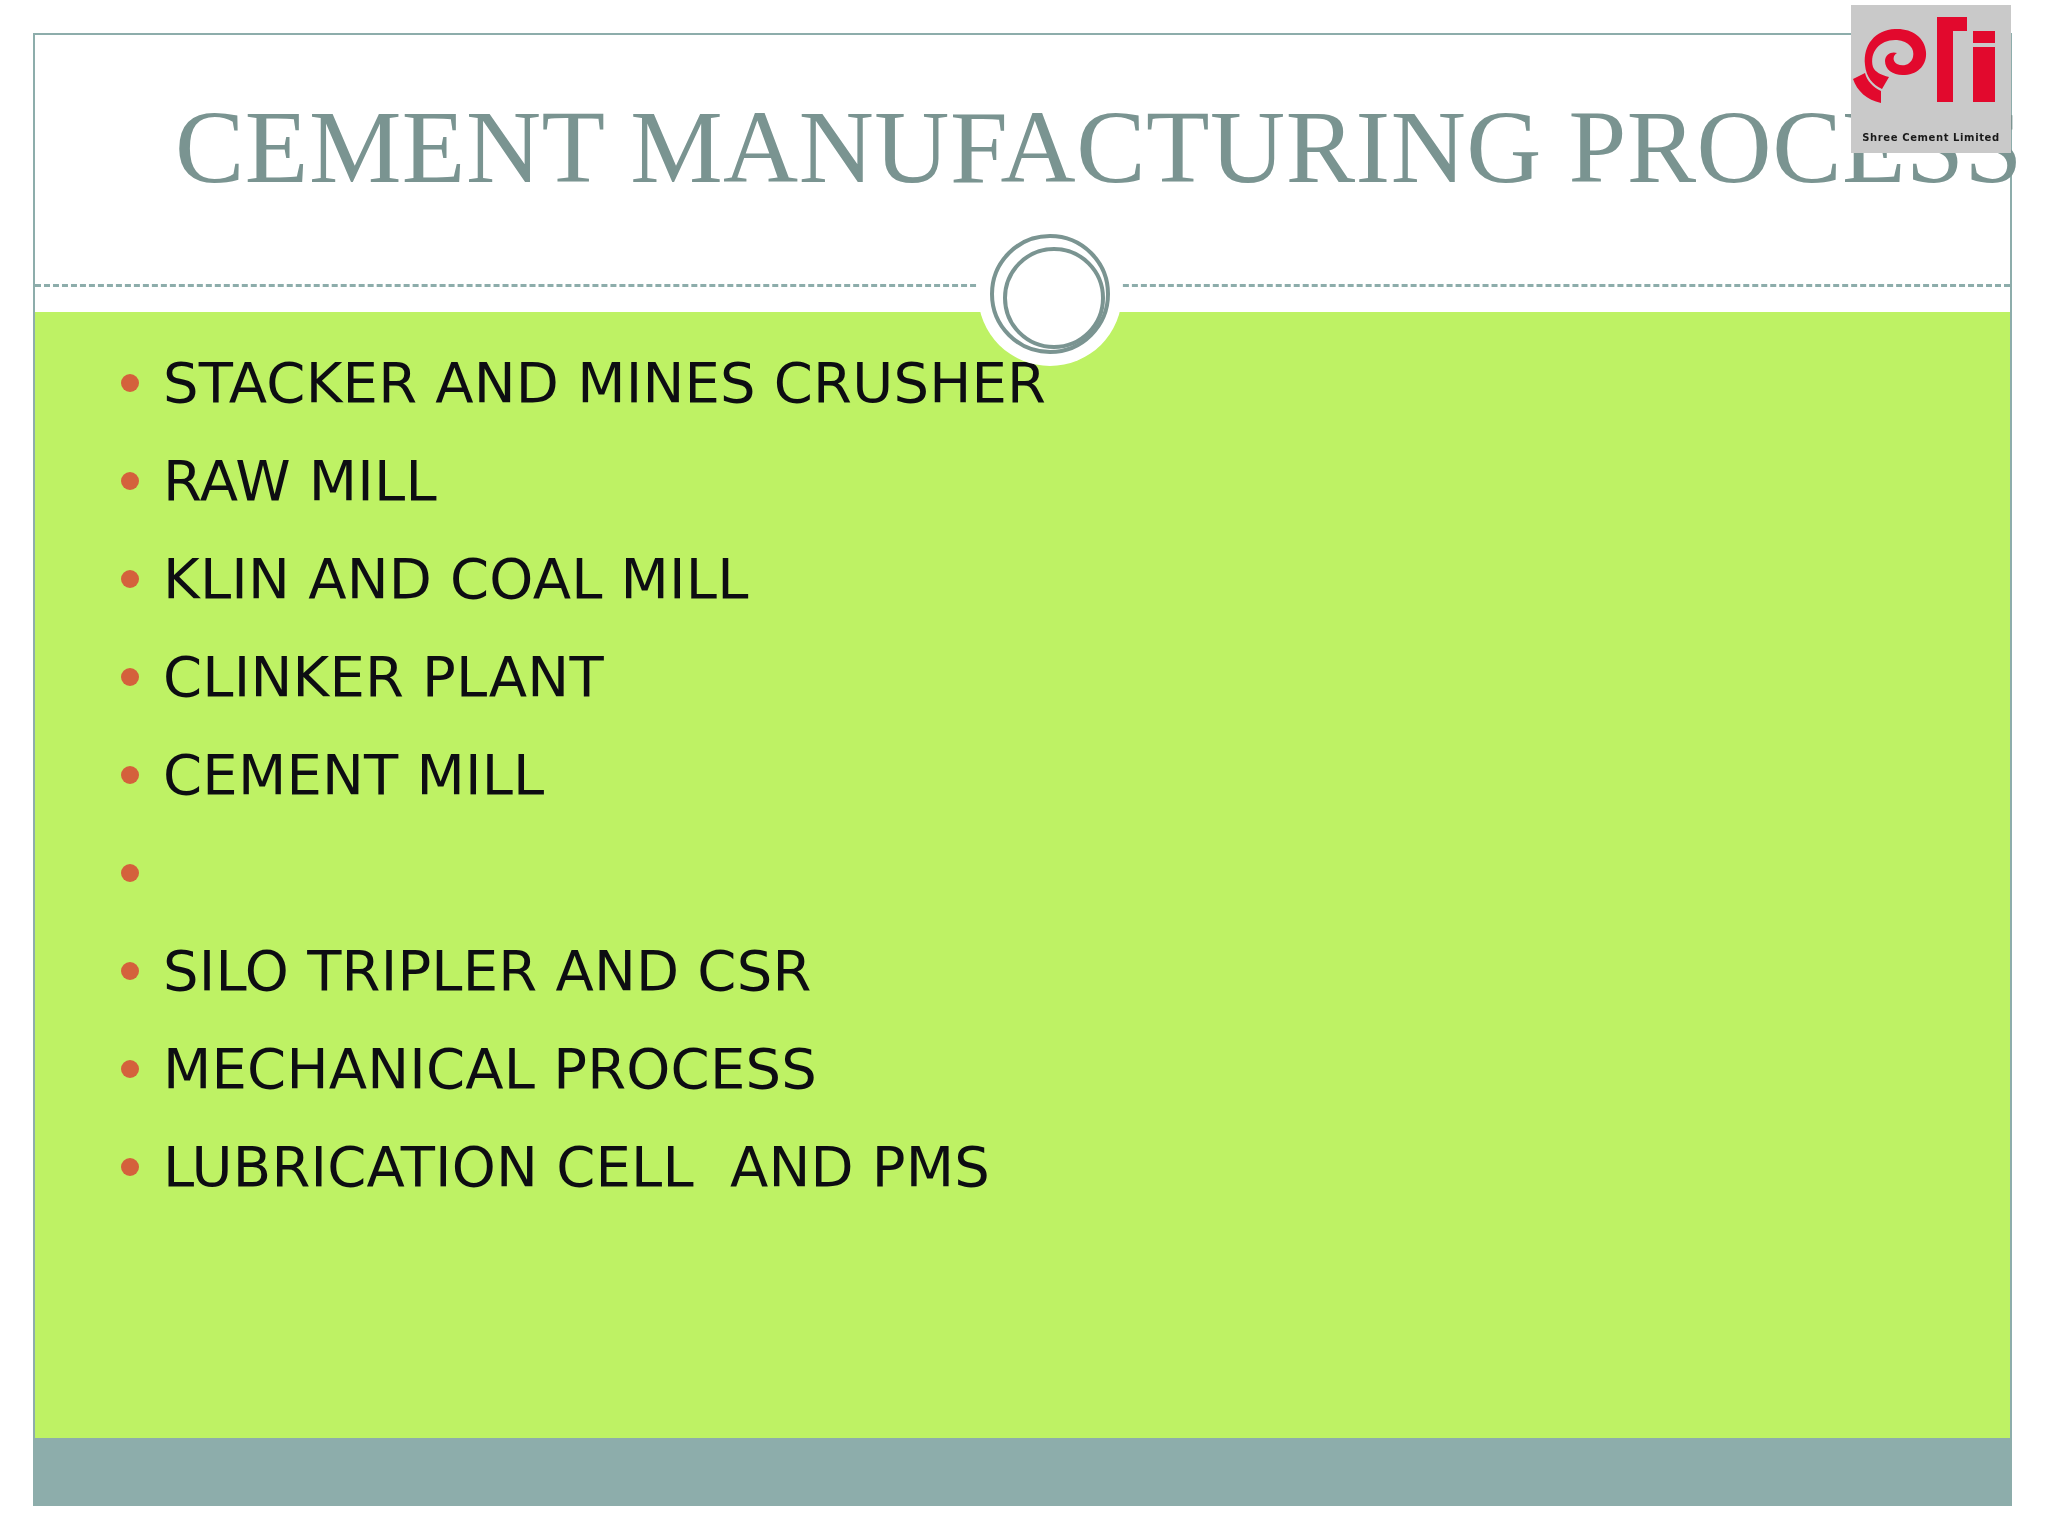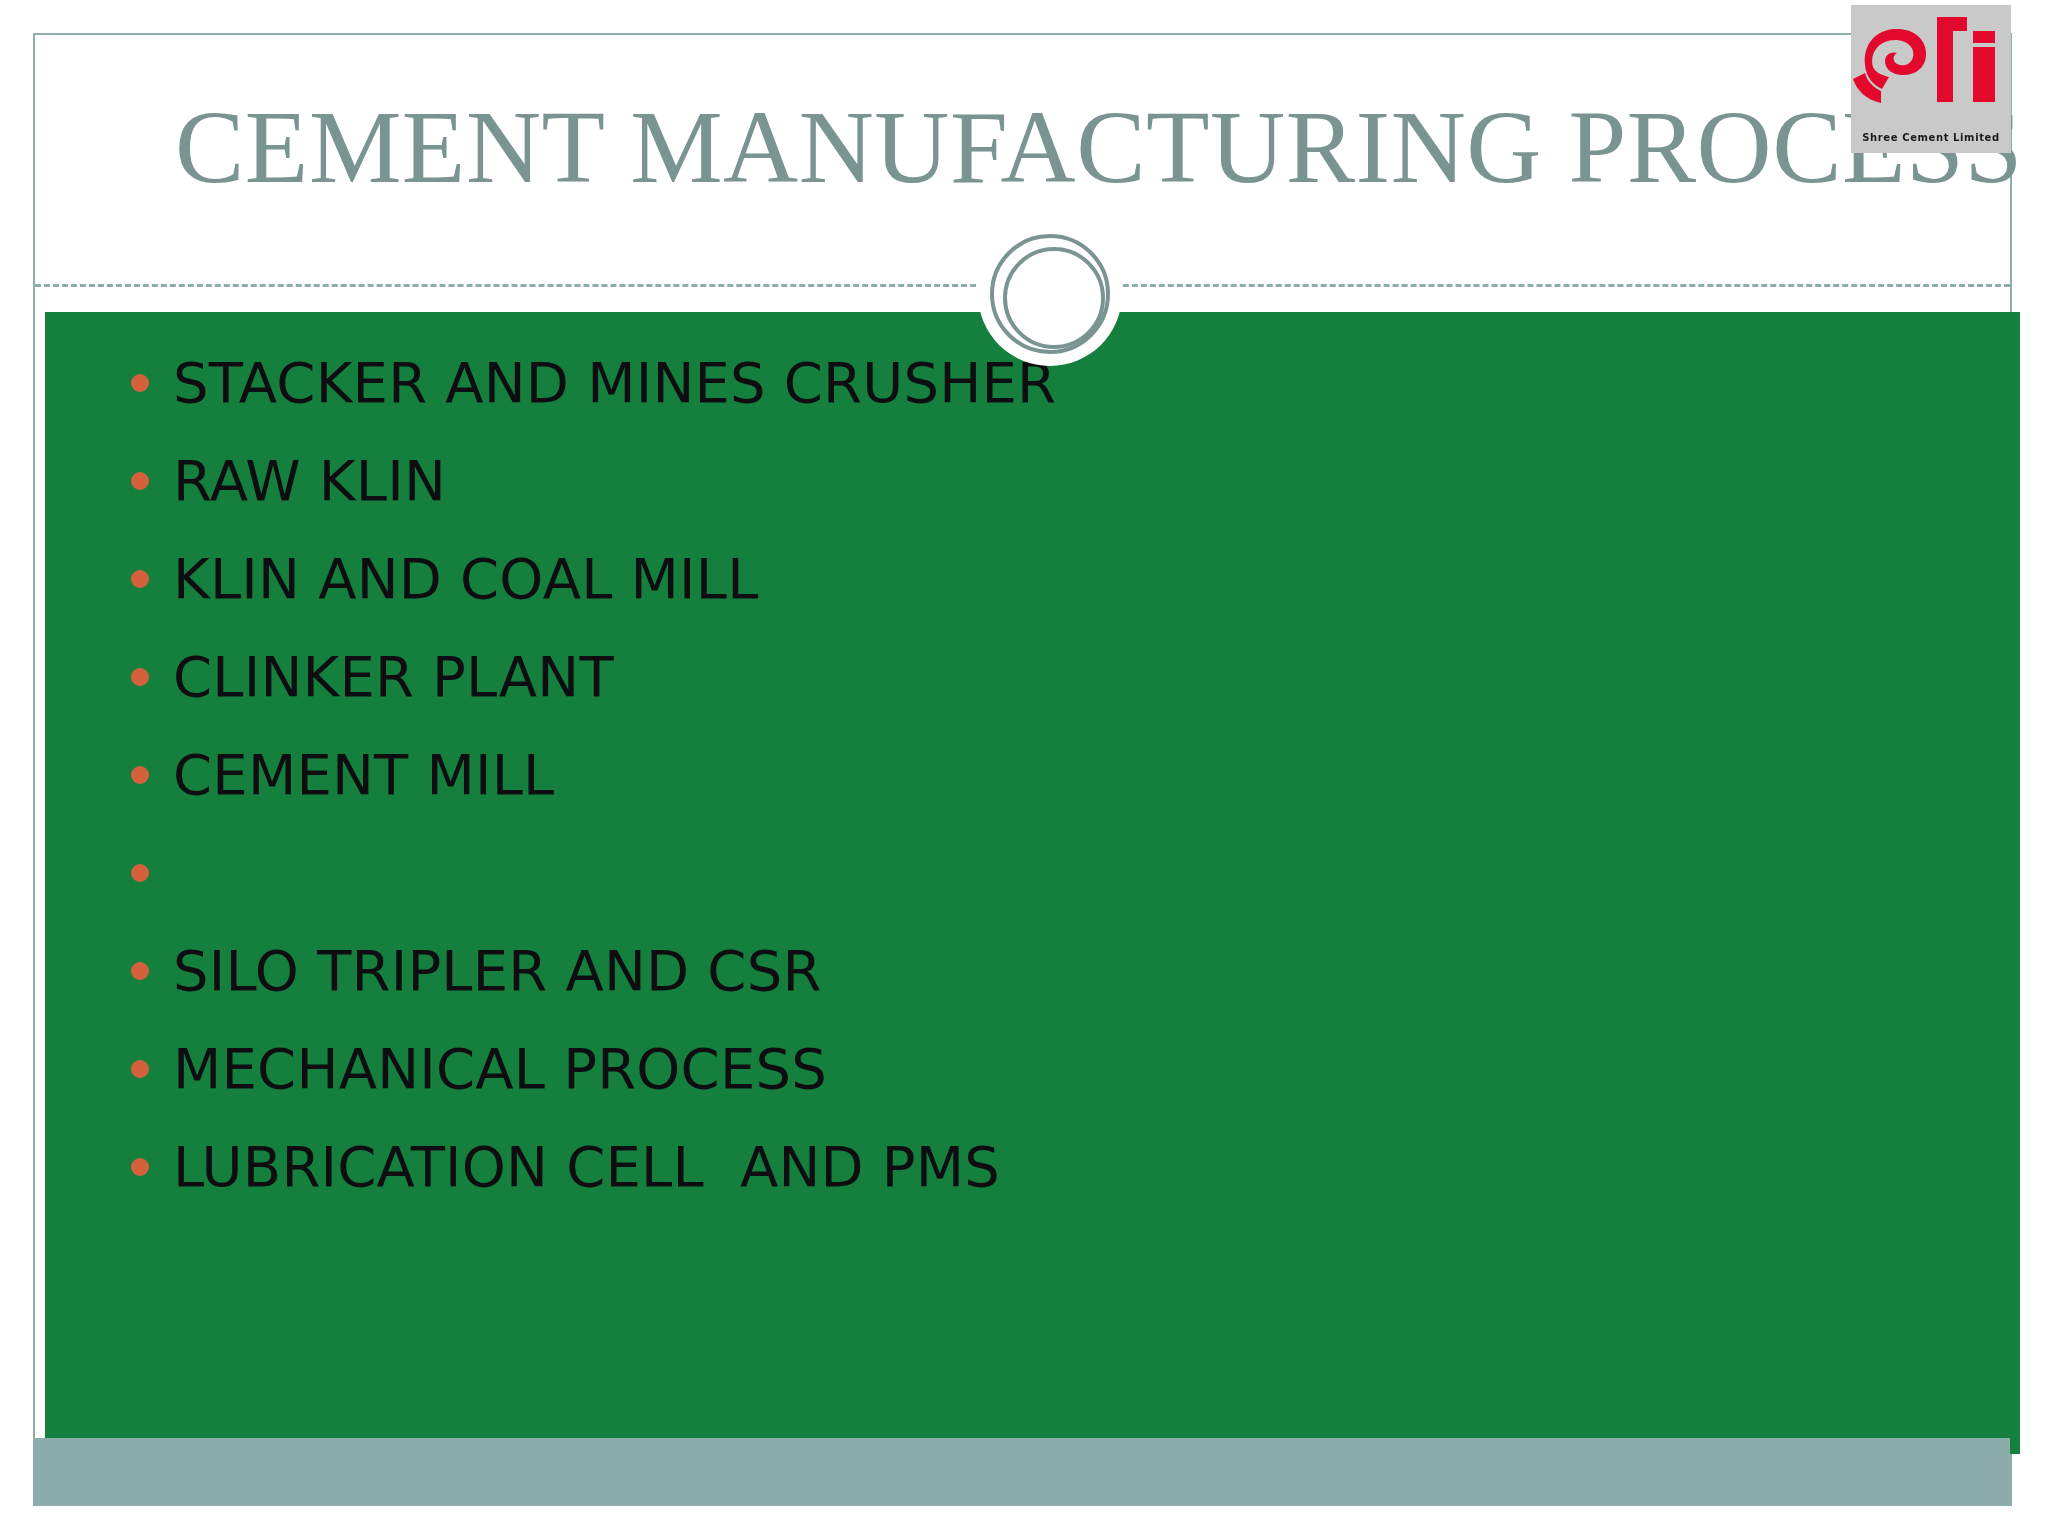--- a/index.html
+++ b/index.html
@@ -105,23 +105,22 @@
     border:4px solid #7a9491;
     border-radius:50%;
   }
 
   
   .body-panel {
     position:absolute;
     left:0; top:277px;
     width:100%;
     height:1142px;
-    background:#15803d;
+    background:#bef264;
     z-index:1;
-    margin-left:10px;
   }
 
   .bullet-list {
     position:absolute;
     left:60px; top:22px;
     width:1860px;
     list-style:none;
   }
   .bullet-item {
     position:relative;
@@ -198,21 +197,21 @@
   <div class="body-panel">
     <ul class="bullet-list">
 
       <li class="bullet-item">
         <span class="bullet-dot"></span>
         <span class="bullet-text">STACKER AND MINES CRUSHER</span>
       </li>
 
       <li class="bullet-item">
         <span class="bullet-dot"></span>
-        <span class="bullet-text">RAW KLIN</span>
+        <span class="bullet-text">RAW MILL</span>
       </li>
 
       <li class="bullet-item">
         <span class="bullet-dot"></span>
         <span class="bullet-text">KLIN AND COAL MILL</span>
       </li>
 
       <li class="bullet-item">
         <span class="bullet-dot"></span>
         <span class="bullet-text">CLINKER PLANT</span>

